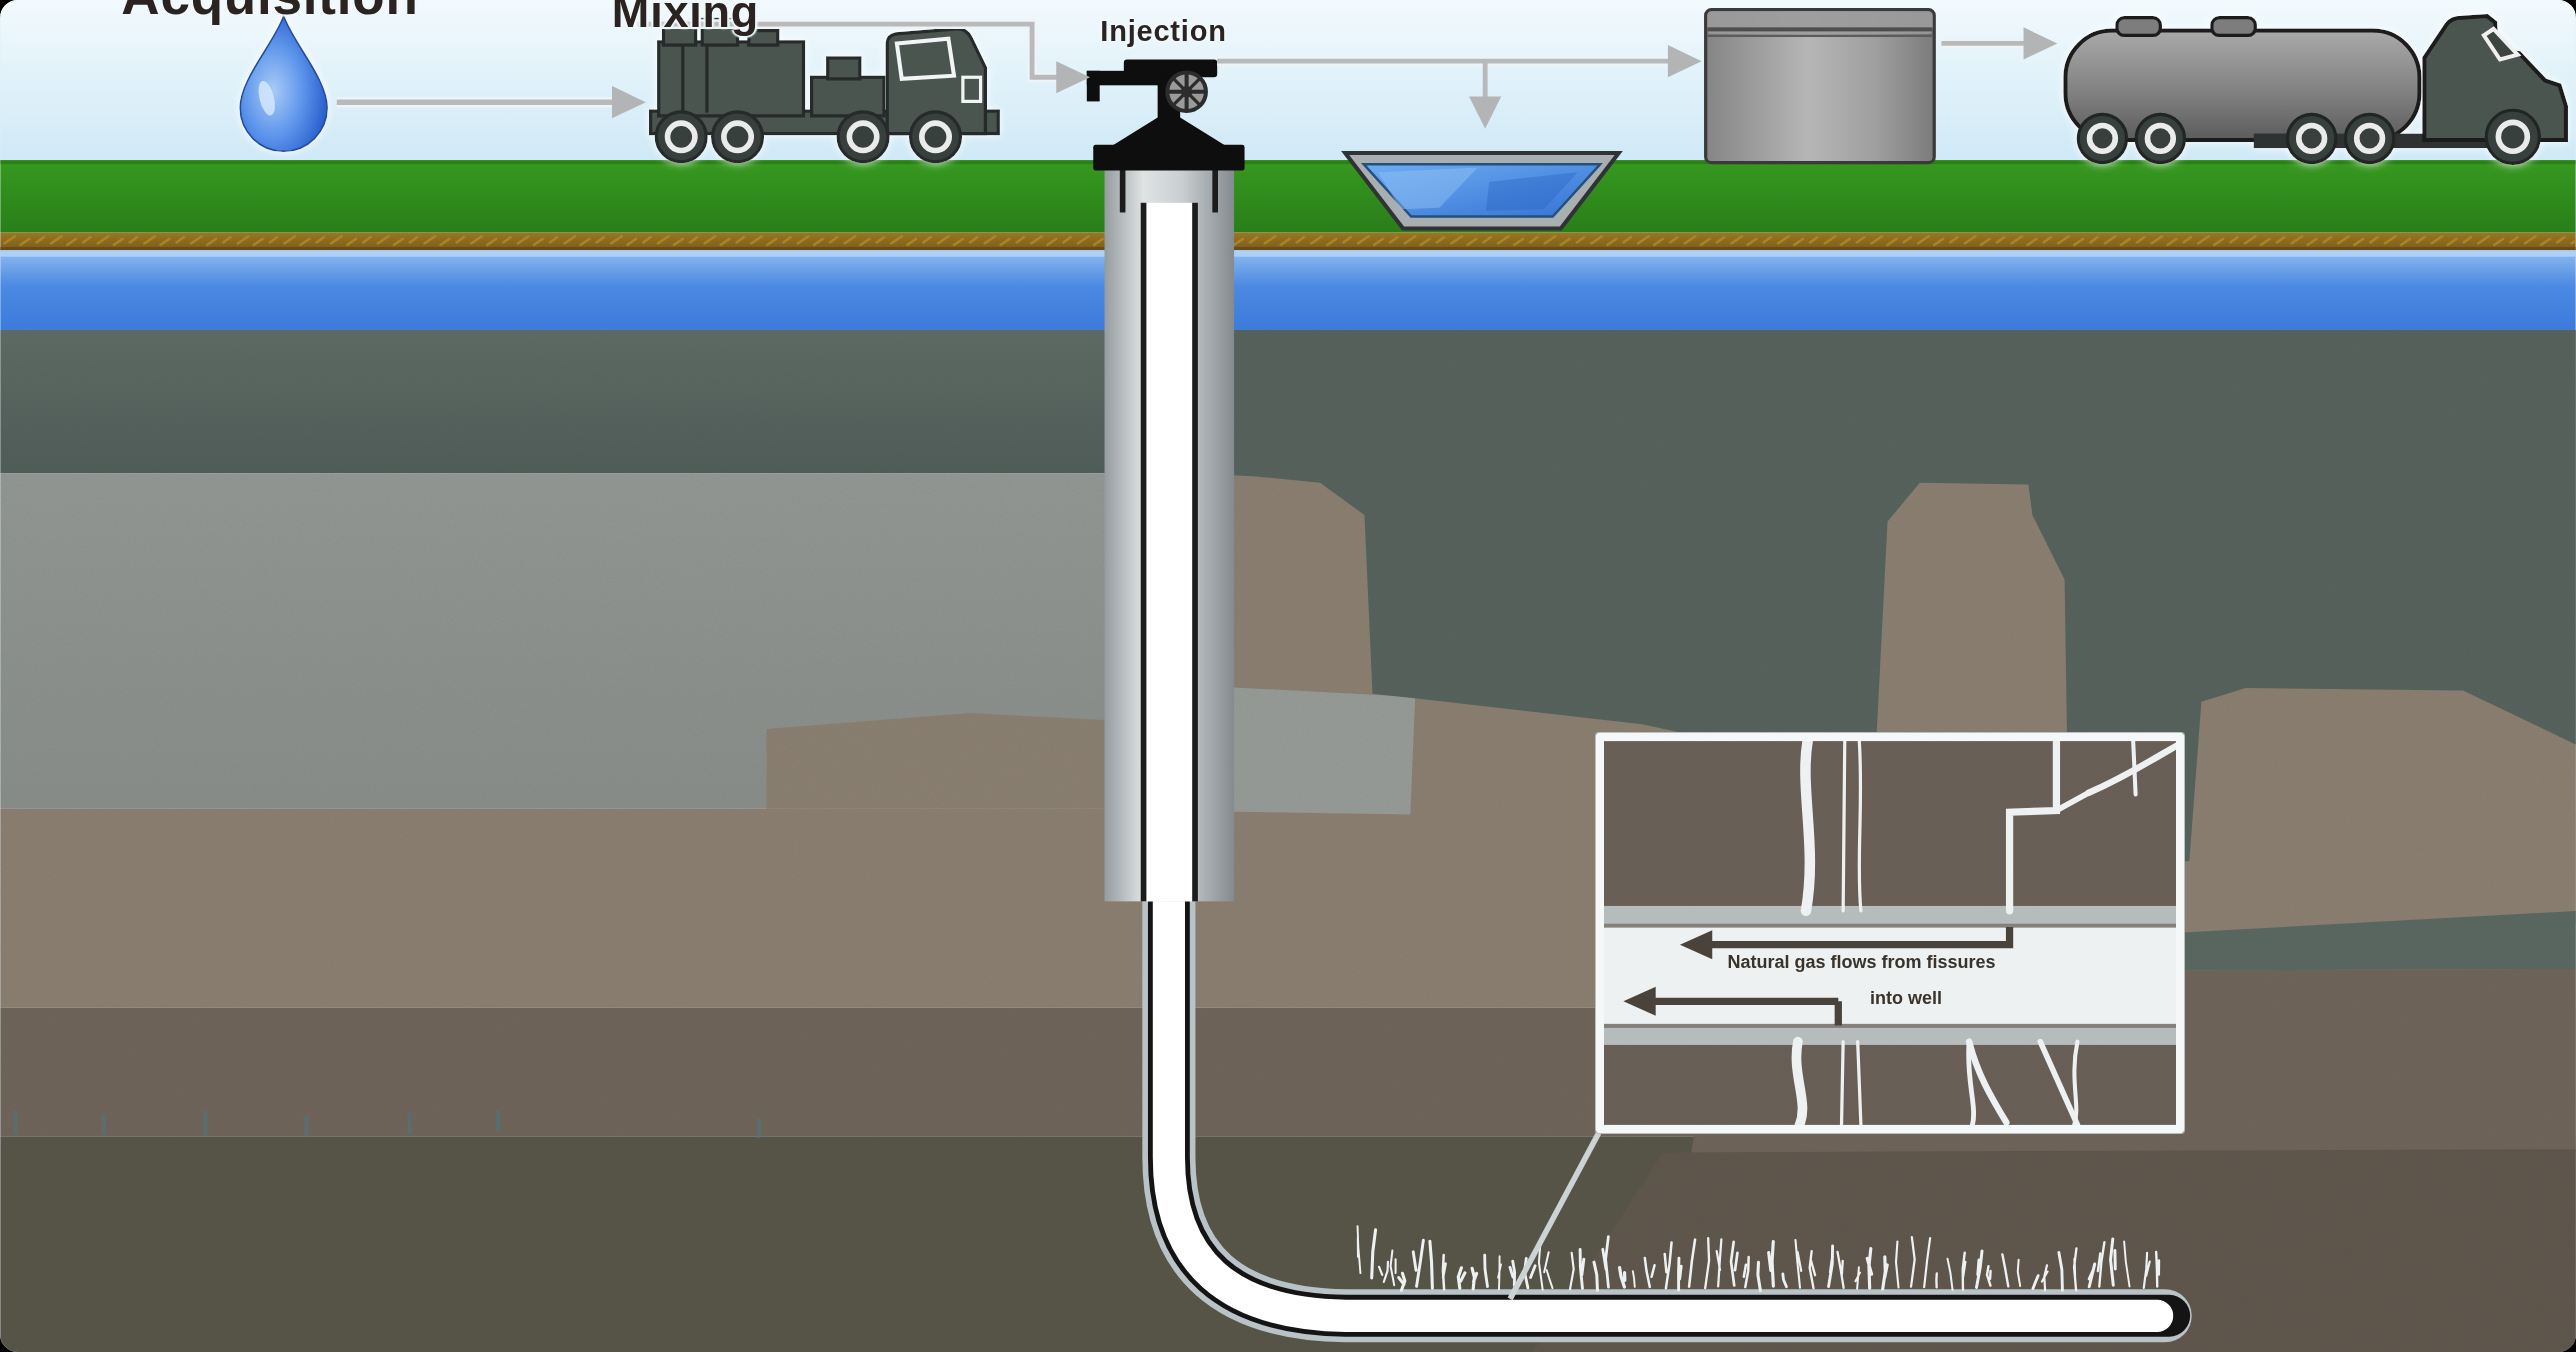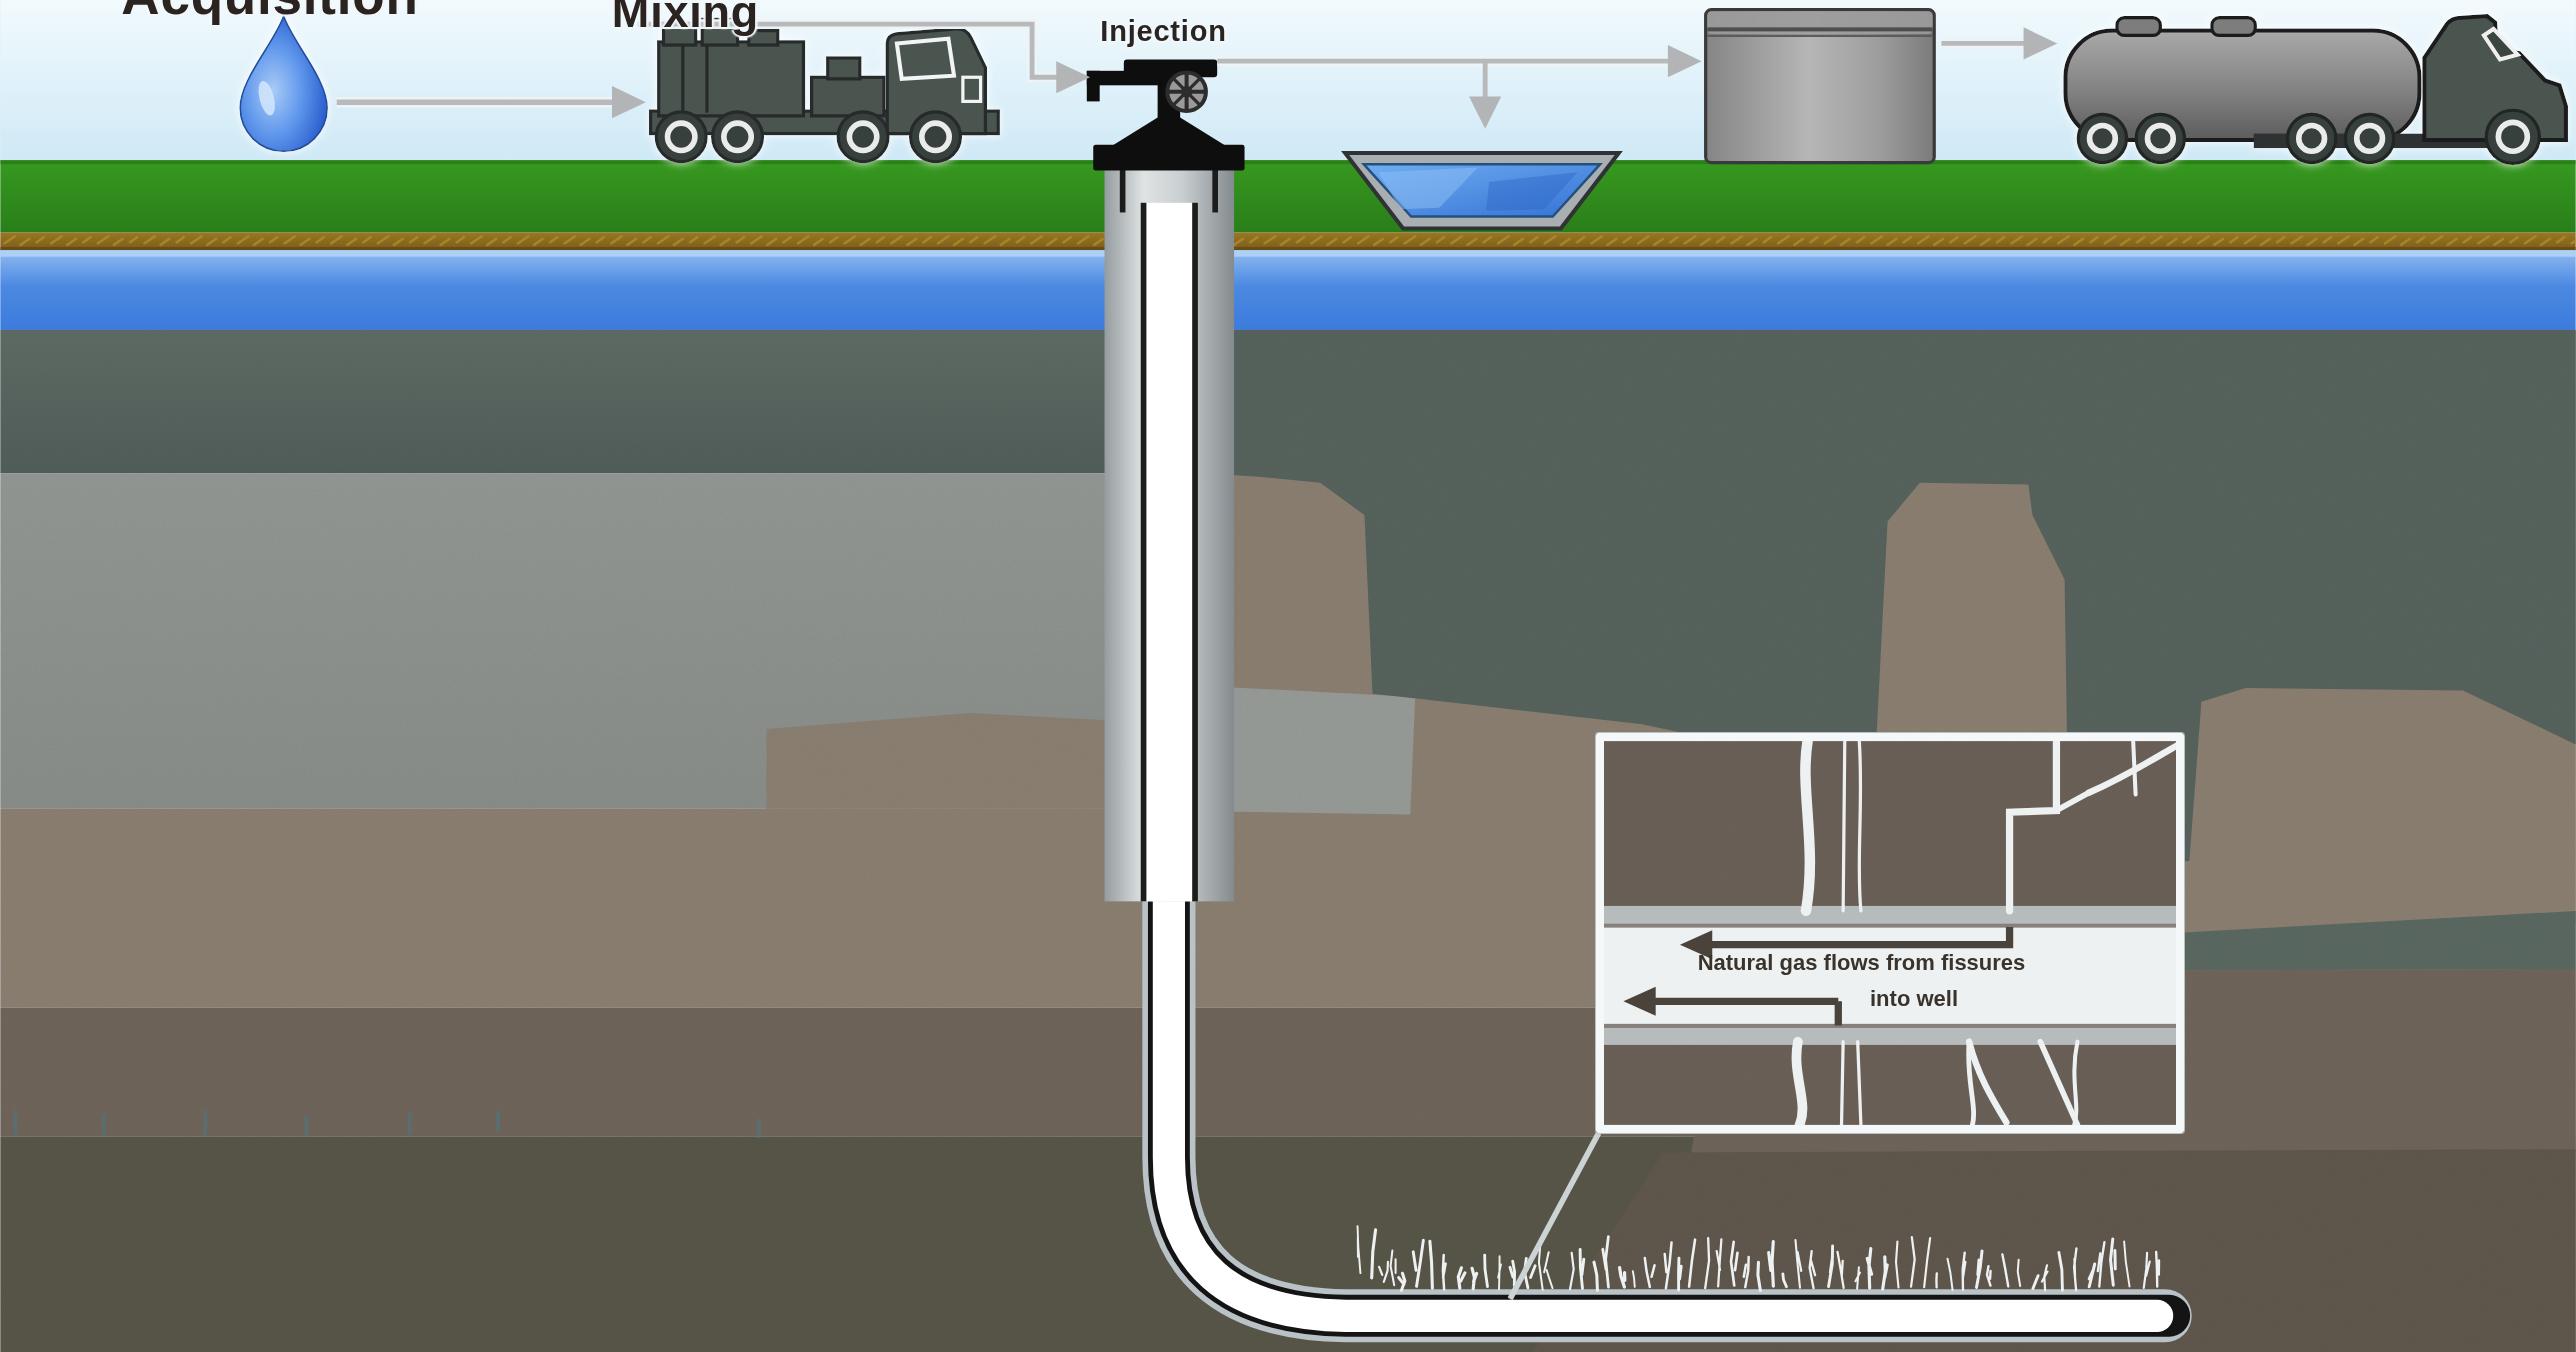--- a/index.html
+++ b/index.html
@@ -1,29 +1,29 @@
 <!DOCTYPE html>
 <html style="font-size:13px"><head>
 <meta charset="utf-8">
 <style>
   html,body{margin:0;padding:0;background:#000;}
   #scene{position:relative;width:2576px;height:1352px;overflow:hidden;
-         font-family:"Liberation Sans",sans-serif;background:#dff0f9;}
+         font-family:"Liberation Sans",sans-serif;background:#dff0f9;border-radius:18px;}
   #bg{position:absolute;left:0;top:0;width:2576px;height:1352px;display:block;}
   .stage-label{position:absolute;font-weight:bold;color:#2b2320;white-space:nowrap;
     text-align:center;letter-spacing:0.8px;
     text-shadow:-2.4px 0 1.6px #f0f8fc,2.4px 0 1.6px #f0f8fc,0 -2.4px 1.6px #f0f8fc,0 2.4px 1.6px #f0f8fc;}
   #label-acquisition{left:81px;top:-35px;width:378px;font-size:53px;}
   #label-mixing{left:597px;top:-14.5px;width:177px;font-size:45px;}
   #label-injection{left:1047px;top:15px;width:233px;font-size:29px;}
   #inset{position:absolute;left:1596px;top:733px;width:588px;height:400px;
     box-sizing:border-box;border:8.9px solid #f5f8f8;outline:1.6px solid #b9c0c2;
     background:#eef1f2;border-radius:2.4px;}
   #inset svg{position:absolute;left:0;top:0;width:100%;height:100%;display:block;}
-  .inset-caption{position:absolute;font-weight:bold;color:#3a332c;font-size:22px;line-height:31px;}
+  .inset-caption{position:absolute;font-weight:bold;color:#3a332c;font-size:18px;line-height:31px;}
   #inset-line1{left:13px;top:206px;width:489px;text-align:center;}
   #inset-line2{left:266px;top:242px;width:251px;}
 </style>
 </head>
 <body>
 
 <div id="scene">
 
 <svg id="bg" viewBox="0 0 3200 1680">
   <defs>

